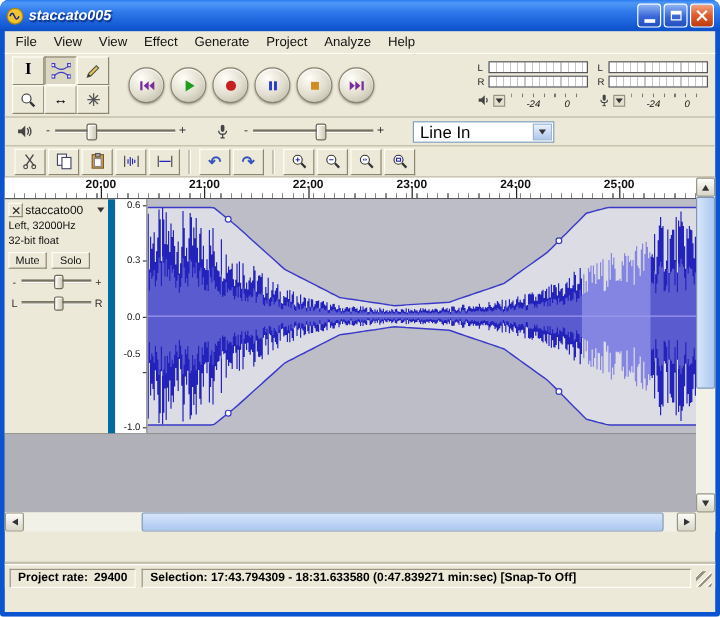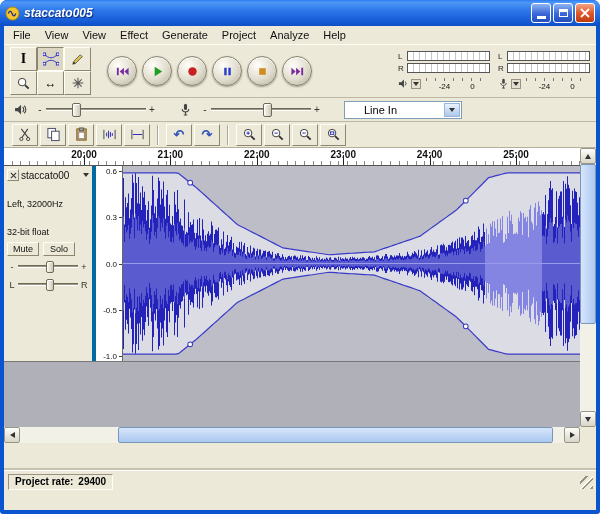--- a/index.html
+++ b/index.html
@@ -43,58 +43,58 @@
   .meters { position:absolute; right:6px; top:5px; display:flex; gap:8px; }
   .meter { width:92px; }
   .meter-row { display:flex; align-items:center; height:12px; }
   .meter-label { width:9px; font-size:8px; line-height:9px; color:#222; }
   .meter-bar { flex:1; height:10px; border:1px solid #555; background:#fff;
                background-image:repeating-linear-gradient(90deg,transparent 0 5px,#c6c6c6 5px 6px); }
   .meter-foot { display:flex; align-items:center; height:15px; margin-top:2px; gap:2px; }
   .m-icon { width:11px; height:11px; flex:none; }
   .m-caret { width:10px; height:10px; display:flex; align-items:center; justify-content:center;
              border:1px solid #9a9383; background:#e4e0cf; }
-  .meter-scale { flex:1; position:relative; height:14px; }
+  .meter-scale { flex:1; position:relative; height:14px;font-style:italic; }
   .meter-scale::before { content:""; position:absolute; top:1px; left:4%; right:4%; height:3px;
                background:repeating-linear-gradient(90deg,#777 0 1px,transparent 1px 9px); }
   .mnum { position:absolute; top:5px; font-size:8px; transform:translateX(-50%); color:#111; }
   .toolrow2 { height:24px; flex:none; display:flex; align-items:center; gap:10px;
               padding-left:10px; border-bottom:1px solid #bdb8a4; }
   .slider { display:flex; align-items:center; width:118px; height:18px; gap:3px; }
   .sl-sign { font-size:10px; color:#333; width:6px; text-align:center; }
   .groove { position:relative; flex:1; height:3px; background:#9a9688;
             border-top:1px solid #6f6a58; border-bottom:1px solid #fff; }
   .thumb { position:absolute; top:-6px; width:9px; height:14px; border:1px solid #6f6a58; border-radius:2px;
            background:linear-gradient(90deg,#fbfaf4,#cdc9b8); box-shadow:inset 1px 1px 0 #fff; }
   .combo { width:118px; height:18px; background:#fff; border:1px solid #7f9db9; position:relative;
-           display:flex; align-items:center; font-size:11px; padding-left:19px; }
+           display:flex; align-items:center; font-size:14px; padding-left:5px; }
   .combo-btn { position:absolute; right:1px; top:1px; bottom:1px; width:16px;
                background:linear-gradient(180deg,#e9f1fc,#aec8ea); border:1px solid #9ab5d5;
                display:flex; align-items:center; justify-content:center; }
   .toolrow3 { height:26px; flex:none; display:flex; align-items:center; gap:2px; padding-left:8px;
               border-bottom:1px solid #b5b09c; }
   .editbtn { width:26px; height:22px; display:flex; align-items:center; justify-content:center; }
   .arrow-glyph { font-size:13px; font-weight:bold; color:#3355bb; line-height:1; }
   .vsep { width:2px; height:20px; border-left:1px solid #aca893; border-right:1px solid #fff; margin:0 5px; }
   
   .ruler { height:18px; flex:none; position:relative; background:#fff; border-bottom:1px solid #555;
            width:calc(100% - 16px); }
   .ruler::after { content:""; position:absolute; left:0; right:0; bottom:0; height:4px;
            background:repeating-linear-gradient(90deg,transparent 0 7.6px,#888 7.6px 8.6px); }
   .rlabel { position:absolute; top:1px; font-size:10px; font-weight:bold; transform:translateX(-50%); color:#111; }
   .rtick { position:absolute; bottom:0; width:1px; height:10px; background:#222; }
   
   .trackrow { height:196px; flex:none; display:flex; width:calc(100% - 16px);
               border-bottom:1px solid #777; background:#b2b2ba; }
-  .track-panel { width:92px; flex:none; background:#ece9d8; border-right:4px solid #0369a1;
+  .track-panel { width:92px; flex:none; background:#ece9d8; border-right:6px solid #0369a1;
                  font-size:9px; padding:3px 3px 0 3px; color:#111; }
   .tp-head { display:flex; align-items:center; gap:2px; }
   .tp-close { width:12px; height:12px; font-size:8px; display:flex; align-items:center; justify-content:center; }
   .tp-name { flex:1; font-size:10px; white-space:nowrap; overflow:hidden; }
-  .tp-line { margin-top:18px; }
+  .tp-line { margin-top:2px; }
   .tp-btns { display:flex; gap:4px; margin:5px 0 3px; }
   .tp-btn { width:32px; height:14px; font-size:9px; display:flex; align-items:center; justify-content:center; }
   .tp-slider { display:flex; align-items:center; gap:3px; height:15px; margin-top:3px; padding:0 2px; }
   .tp-slider .sl-sign { font-size:9px; }
   .tp-slider .thumb { top:-5px; width:8px; height:12px; }
   .vruler { width:27px; flex:none; position:relative; background:#fff; border-right:1px solid #666; font-size:8px; }
   .vlabel { position:absolute; right:5px; transform:translateY(-50%); color:#111; }
   .vtick { position:absolute; right:0; width:3px; height:1px; background:#444; }
   .wave { flex:1; position:relative; background:#bdbdc8; }
   .wave svg { display:block; width:100%; height:100%; }
@@ -437,21 +437,21 @@
           <span class="sl-sign">R</span>
         </div>
       </div>
       <div class="vruler">
           <span class="vlabel" style="top: 5px;">0.6</span>
           <div class="vtick" style="top: 5px;"></div>
           <span class="vlabel" style="top: 51.25px;">0.3</span>
           <div class="vtick" style="top: 51.25px;"></div>
           <span class="vlabel" style="top: 97.5px;">0.0</span>
           <div class="vtick" style="top: 97.5px;"></div>
-          <span class="vlabel" style="top: 144px;">-0.5</span>
+          <span class="vlabel" style="top: 129px;">-0.5</span>
           <div class="vtick" style="top: 143.75px;"></div>
           <span class="vlabel" style="top: 190px;">-1.0</span>
           <div class="vtick" style="top: 190px;"></div>
         </div>
       <div class="wave">
         <svg preserveAspectRatio="none" viewBox="0 0 457 194">
             <rect x="0" y="0" width="457" height="194" fill="#bdbdc8"></rect>
             <polygon points="0.0,6.8 3.3,6.8 6.5,6.8 9.8,6.8 13.1,6.8 16.3,6.8 19.6,6.8 22.9,6.8 26.1,6.8 29.4,6.8 32.6,6.8 35.9,6.8 39.2,6.8 42.4,6.8 45.7,6.8 49.0,6.8 52.2,6.8 55.5,7.3 58.8,9.9 62.0,12.5 65.3,15.1 68.5,17.7 71.8,20.3 75.1,23.1 78.3,26.0 81.6,28.9 84.9,31.9 88.1,34.8 91.4,37.7 94.7,40.6 97.9,43.6 101.2,46.5 104.5,49.4 107.7,52.3 111.0,55.3 114.3,58.2 117.5,59.9 120.8,61.5 124.0,63.2 127.3,64.9 130.6,66.5 133.8,68.2 137.1,69.8 140.4,71.5 143.6,73.2 146.9,74.8 150.2,76.5 153.4,78.2 156.7,79.8 159.9,81.5 163.2,82.0 166.5,82.5 169.7,82.9 173.0,83.4 176.3,83.9 179.5,84.4 182.8,84.9 186.1,85.4 189.3,85.8 192.6,86.3 195.9,86.8 199.1,87.3 202.4,87.8 205.7,88.3 208.9,88.1 212.2,87.9 215.4,87.6 218.7,87.4 222.0,87.2 225.2,87.0 228.5,86.8 231.8,86.6 235.0,86.4 238.3,86.2 241.6,86.0 244.8,85.8 248.1,85.6 251.4,85.4 254.6,84.3 257.9,83.1 261.1,82.0 264.4,80.9 267.7,79.8 270.9,78.7 274.2,77.6 277.5,76.5 280.7,75.4 284.0,74.3 287.3,73.2 290.5,72.1 293.8,70.9 297.1,69.8 300.3,67.5 303.6,65.2 306.8,62.8 310.1,60.5 313.4,58.1 316.6,55.8 319.9,53.5 323.2,51.1 326.4,48.8 329.7,46.5 333.0,44.1 336.2,41.0 339.5,37.8 342.8,34.5 346.0,31.2 349.3,28.0 352.5,24.7 355.8,21.4 359.1,18.2 362.3,14.9 365.6,11.6 368.9,10.8 372.1,9.9 375.4,9.0 378.7,8.2 381.9,7.3 385.2,6.8 388.4,6.8 391.7,6.8 395.0,6.8 398.2,6.8 401.5,6.8 404.8,6.8 408.0,6.8 411.3,6.8 414.6,6.8 417.8,6.8 421.1,6.8 424.4,6.8 427.6,6.8 430.9,6.8 434.1,6.8 437.4,6.8 440.7,6.8 443.9,6.8 447.2,6.8 450.5,6.8 453.7,6.8 457.0,6.8 457.0,187.2 453.7,187.2 450.5,187.2 447.2,187.2 443.9,187.2 440.7,187.2 437.4,187.2 434.1,187.2 430.9,187.2 427.6,187.2 424.4,187.2 421.1,187.2 417.8,187.2 414.6,187.2 411.3,187.2 408.0,187.2 404.8,187.2 401.5,187.2 398.2,187.2 395.0,187.2 391.7,187.2 388.4,187.2 385.2,187.2 381.9,186.7 378.7,185.8 375.4,185.0 372.1,184.1 368.9,183.2 365.6,182.4 362.3,179.1 359.1,175.8 355.8,172.6 352.5,169.3 349.3,166.0 346.0,162.8 342.8,159.5 339.5,156.2 336.2,153.0 333.0,149.9 329.7,147.5 326.4,145.2 323.2,142.9 319.9,140.5 316.6,138.2 313.4,135.9 310.1,133.5 306.8,131.2 303.6,128.8 300.3,126.5 297.1,124.2 293.8,123.1 290.5,121.9 287.3,120.8 284.0,119.7 280.7,118.6 277.5,117.5 274.2,116.4 270.9,115.3 267.7,114.2 264.4,113.1 261.1,112.0 257.9,110.9 254.6,109.7 251.4,108.6 248.1,108.4 244.8,108.2 241.6,108.0 238.3,107.8 235.0,107.6 231.8,107.4 228.5,107.2 225.2,107.0 222.0,106.8 218.7,106.6 215.4,106.4 212.2,106.1 208.9,105.9 205.7,105.7 202.4,106.2 199.1,106.7 195.9,107.2 192.6,107.7 189.3,108.2 186.1,108.6 182.8,109.1 179.5,109.6 176.3,110.1 173.0,110.6 169.7,111.1 166.5,111.5 163.2,112.0 159.9,112.5 156.7,114.2 153.4,115.8 150.2,117.5 146.9,119.2 143.6,120.8 140.4,122.5 137.1,124.2 133.8,125.8 130.6,127.5 127.3,129.1 124.0,130.8 120.8,132.5 117.5,134.1 114.3,135.8 111.0,138.7 107.7,141.7 104.5,144.6 101.2,147.5 97.9,150.4 94.7,153.4 91.4,156.3 88.1,159.2 84.9,162.1 81.6,165.1 78.3,168.0 75.1,170.9 71.8,173.7 68.5,176.3 65.3,178.9 62.0,181.5 58.8,184.1 55.5,186.7 52.2,187.2 49.0,187.2 45.7,187.2 42.4,187.2 39.2,187.2 35.9,187.2 32.6,187.2 29.4,187.2 26.1,187.2 22.9,187.2 19.6,187.2 16.3,187.2 13.1,187.2 9.8,187.2 6.5,187.2 3.3,187.2 0.0,187.2" fill="#dcdce4"></polygon>
             <path d="M0.5,12.0L0.5,182.0M1.5,58.2L1.5,135.8M2.5,31.2L2.5,162.8M3.5,41.1L3.5,152.9M4.5,36.7L4.5,157.3M5.5,27.3L5.5,166.7M6.5,52.1L6.5,141.9M7.5,43.2L7.5,150.8M8.5,31.8L8.5,162.2M9.5,8.5L9.5,185.5M10.5,16.6L10.5,177.4M11.5,51.3L11.5,142.7M12.5,7.2L12.5,186.8M13.5,16.9L13.5,177.1M14.5,37.1L14.5,156.9M15.5,10.9L15.5,183.1M16.5,37.6L16.5,156.4M17.5,26.3L17.5,167.7M18.5,43.7L18.5,150.3M19.5,20.2L19.5,173.8M20.5,31.3L20.5,162.7M21.5,25.7L21.5,168.3M22.5,38.8L22.5,155.2M23.5,54.1L23.5,139.9M24.5,43.7L24.5,150.3M25.5,35.0L25.5,159.0M26.5,61.5L26.5,132.5M27.5,53.0L27.5,141.0M28.5,39.4L28.5,154.6M29.5,9.7L29.5,184.3M30.5,23.8L30.5,170.2M31.5,47.0L31.5,147.0M32.5,40.2L32.5,153.8M33.5,51.7L33.5,142.3M34.5,32.3L34.5,161.7M35.5,11.5L35.5,182.5M36.5,14.9L36.5,179.1M37.5,38.4L37.5,155.6M38.5,23.4L38.5,170.6M39.5,32.4L39.5,161.6M40.5,15.5L40.5,178.5M41.5,40.2L41.5,153.8M42.5,52.5L42.5,141.5M43.5,28.6L43.5,165.4M44.5,23.8L44.5,170.2M45.5,49.7L45.5,144.3M46.5,38.5L46.5,155.5M47.5,57.1L47.5,136.9M48.5,58.7L48.5,135.3M49.5,49.7L49.5,144.3M50.5,59.0L50.5,135.0M51.5,25.5L51.5,168.5M52.5,38.3L52.5,155.7M53.5,45.8L53.5,148.2M54.5,23.8L54.5,170.2M55.5,43.1L55.5,150.9M56.5,55.5L56.5,138.5M57.5,52.3L57.5,141.7M58.5,59.0L58.5,135.0M59.5,59.8L59.5,134.2M60.5,64.2L60.5,129.8M61.5,33.3L61.5,160.7M62.5,68.0L62.5,126.0M63.5,65.5L63.5,128.5M64.5,66.4L64.5,127.6M65.5,45.9L65.5,148.1M66.5,60.9L66.5,133.1M67.5,55.7L67.5,138.3M68.5,58.7L68.5,135.3M69.5,57.9L69.5,136.1M70.5,53.3L70.5,140.7M71.5,66.3L71.5,127.7M72.5,72.0L72.5,122.0M73.5,66.7L73.5,127.3M74.5,53.3L74.5,140.7M75.5,69.1L75.5,124.9M76.5,51.7L76.5,142.3M77.5,69.2L77.5,124.8M78.5,74.2L78.5,119.8M79.5,53.0L79.5,141.0M80.5,63.1L80.5,130.9M81.5,74.2L81.5,119.8M82.5,69.0L82.5,125.0M83.5,74.9L83.5,119.1M84.5,67.4L84.5,126.6M85.5,65.0L85.5,129.0M86.5,69.1L86.5,124.9M87.5,67.4L87.5,126.6M88.5,55.3L88.5,138.7M89.5,59.1L89.5,134.9M90.5,76.8L90.5,117.2M91.5,67.7L91.5,126.3M92.5,63.4L92.5,130.6M93.5,63.1L93.5,130.9M94.5,64.5L94.5,129.5M95.5,61.3L95.5,132.7M96.5,79.2L96.5,114.8M97.5,81.5L97.5,112.5M98.5,72.8L98.5,121.2M99.5,78.0L99.5,116.0M100.5,65.1L100.5,128.9M101.5,82.5L101.5,111.5M102.5,81.2L102.5,112.8M103.5,75.4L103.5,118.6M104.5,68.7L104.5,125.3M105.5,79.1L105.5,114.9M106.5,75.6L106.5,118.4M107.5,73.7L107.5,120.3M108.5,70.5L108.5,123.5M109.5,83.0L109.5,111.0M110.5,76.6L110.5,117.4M111.5,86.1L111.5,107.9M112.5,86.7L112.5,107.3M113.5,80.2L113.5,113.8M114.5,81.2L114.5,112.8M115.5,81.4L115.5,112.6M116.5,75.6L116.5,118.4M117.5,82.8L117.5,111.2M118.5,75.3L118.5,118.7M119.5,85.0L119.5,109.0M120.5,79.0L120.5,115.0M121.5,76.6L121.5,117.4M122.5,87.6L122.5,106.4M123.5,89.0L123.5,105.0M124.5,80.5L124.5,113.5M125.5,85.7L125.5,108.3M126.5,87.0L126.5,107.0M127.5,79.1L127.5,114.9M128.5,86.7L128.5,107.3M129.5,85.1L129.5,108.9M130.5,81.3L130.5,112.7M131.5,82.0L131.5,112.0M132.5,90.0L132.5,104.0M133.5,84.6L133.5,109.4M134.5,82.4L134.5,111.6M135.5,89.1L135.5,104.9M136.5,83.0L136.5,111.0M137.5,83.1L137.5,110.9M138.5,89.1L138.5,104.9M139.5,87.0L139.5,107.0M140.5,84.3L140.5,109.7M141.5,84.5L141.5,109.5M142.5,84.0L142.5,110.0M143.5,90.7L143.5,103.3M144.5,85.6L144.5,108.4M145.5,85.0L145.5,109.0M146.5,84.5L146.5,109.5M147.5,87.3L147.5,106.7M148.5,88.4L148.5,105.6M149.5,85.4L149.5,108.6M150.5,92.1L150.5,101.9M151.5,91.7L151.5,102.3M152.5,87.5L152.5,106.5M153.5,89.0L153.5,105.0M154.5,86.8L154.5,107.2M155.5,86.7L155.5,107.3M156.5,89.6L156.5,104.4M157.5,91.4L157.5,102.6M158.5,91.1L158.5,102.9M159.5,87.9L159.5,106.1M160.5,90.2L160.5,103.8M161.5,92.9L161.5,101.1M162.5,90.5L162.5,103.5M163.5,92.4L163.5,101.6M164.5,90.9L164.5,103.1M165.5,89.5L165.5,104.5M166.5,89.4L166.5,104.6M167.5,90.7L167.5,103.3M168.5,89.9L168.5,104.1M169.5,93.4L169.5,100.6M170.5,89.7L170.5,104.3M171.5,89.0L171.5,105.0M172.5,89.4L172.5,104.6M173.5,91.0L173.5,103.0M174.5,90.4L174.5,103.6M175.5,92.7L175.5,101.3M176.5,91.7L176.5,102.3M177.5,88.8L177.5,105.2M178.5,92.0L178.5,102.0M179.5,88.9L179.5,105.1M180.5,91.5L180.5,102.5M181.5,90.4L181.5,103.6M182.5,89.8L182.5,104.2M183.5,93.8L183.5,100.2M184.5,93.5L184.5,100.5M185.5,89.6L185.5,104.4M186.5,90.6L186.5,103.4M187.5,91.8L187.5,102.2M188.5,93.3L188.5,100.7M189.5,91.2L189.5,102.8M190.5,93.2L190.5,100.8M191.5,91.6L191.5,102.4M192.5,93.7L192.5,100.3M193.5,89.9L193.5,104.1M194.5,91.5L194.5,102.5M195.5,92.9L195.5,101.1M196.5,90.9L196.5,103.1M197.5,93.6L197.5,100.4M198.5,92.4L198.5,101.6M199.5,92.0L199.5,102.0M200.5,93.7L200.5,100.3M201.5,92.3L201.5,101.7M202.5,93.0L202.5,101.0M203.5,91.1L203.5,102.9M204.5,92.1L204.5,101.9M205.5,93.5L205.5,100.5M206.5,91.3L206.5,102.7M207.5,90.9L207.5,103.1M208.5,92.9L208.5,101.1M209.5,93.4L209.5,100.6M210.5,93.6L210.5,100.4M211.5,91.3L211.5,102.7M212.5,91.3L212.5,102.7M213.5,92.1L213.5,101.9M214.5,93.5L214.5,100.5M215.5,90.4L215.5,103.6M216.5,93.9L216.5,100.1M217.5,90.8L217.5,103.2M218.5,92.8L218.5,101.2M219.5,91.7L219.5,102.3M220.5,92.2L220.5,101.8M221.5,93.0L221.5,101.0M222.5,91.1L222.5,102.9M223.5,92.2L223.5,101.8M224.5,92.1L224.5,101.9M225.5,93.8L225.5,100.2M226.5,92.0L226.5,102.0M227.5,90.5L227.5,103.5M228.5,92.4L228.5,101.6M229.5,90.4L229.5,103.6M230.5,91.6L230.5,102.4M231.5,90.9L231.5,103.1M232.5,92.3L232.5,101.7M233.5,92.5L233.5,101.5M234.5,91.3L234.5,102.7M235.5,93.0L235.5,101.0M236.5,92.2L236.5,101.8M237.5,91.2L237.5,102.8M238.5,92.2L238.5,101.8M239.5,90.9L239.5,103.1M240.5,90.8L240.5,103.2M241.5,91.7L241.5,102.3M242.5,93.4L242.5,100.6M243.5,92.3L243.5,101.7M244.5,92.3L244.5,101.7M245.5,90.5L245.5,103.5M246.5,89.6L246.5,104.4M247.5,91.4L247.5,102.6M248.5,91.2L248.5,102.8M249.5,90.3L249.5,103.7M250.5,92.4L250.5,101.6M251.5,90.8L251.5,103.2M252.5,93.6L252.5,100.4M253.5,89.0L253.5,105.0M254.5,88.9L254.5,105.1M255.5,89.2L255.5,104.8M256.5,91.7L256.5,102.3M257.5,92.5L257.5,101.5M258.5,91.6L258.5,102.4M259.5,89.9L259.5,104.1M260.5,93.1L260.5,100.9M261.5,89.7L261.5,104.3M262.5,87.5L262.5,106.5M263.5,87.6L263.5,106.4M264.5,90.1L264.5,103.9M265.5,92.8L265.5,101.2M266.5,91.3L266.5,102.7M267.5,88.9L267.5,105.1M268.5,88.7L268.5,105.3M269.5,90.1L269.5,103.9M270.5,91.0L270.5,103.0M271.5,89.0L271.5,105.0M272.5,90.6L272.5,103.4M273.5,89.0L273.5,105.0M274.5,89.0L274.5,105.0M275.5,89.3L275.5,104.7M276.5,86.6L276.5,107.4M277.5,89.2L277.5,104.8M278.5,90.4L278.5,103.6M279.5,89.4L279.5,104.6M280.5,91.3L280.5,102.7M281.5,89.5L281.5,104.5M282.5,90.0L282.5,104.0M283.5,89.3L283.5,104.7M284.5,85.3L284.5,108.7M285.5,87.8L285.5,106.2M286.5,89.3L286.5,104.7M287.5,90.0L287.5,104.0M288.5,88.9L288.5,105.1M289.5,86.3L289.5,107.7M290.5,87.6L290.5,106.4M291.5,84.5L291.5,109.5M292.5,85.7L292.5,108.3M293.5,87.0L293.5,107.0M294.5,89.0L294.5,105.0M295.5,83.4L295.5,110.6M296.5,91.2L296.5,102.8M297.5,89.0L297.5,105.0M298.5,83.8L298.5,110.2M299.5,89.8L299.5,104.2M300.5,88.4L300.5,105.6M301.5,82.9L301.5,111.1M302.5,86.7L302.5,107.3M303.5,85.4L303.5,108.6M304.5,83.9L304.5,110.1M305.5,88.4L305.5,105.6M306.5,87.1L306.5,106.9M307.5,83.0L307.5,111.0M308.5,80.6L308.5,113.4M309.5,85.4L309.5,108.6M310.5,83.4L310.5,110.6M311.5,85.4L311.5,108.6M312.5,85.8L312.5,108.2M313.5,82.7L313.5,111.3M314.5,78.8L314.5,115.2M315.5,88.3L315.5,105.7M316.5,87.7L316.5,106.3M317.5,78.9L317.5,115.1M318.5,78.1L318.5,115.9M319.5,79.1L319.5,114.9M320.5,77.4L320.5,116.6M321.5,78.9L321.5,115.1M322.5,84.1L322.5,109.9M323.5,80.8L323.5,113.2M324.5,84.1L324.5,109.9M325.5,78.7L325.5,115.3M326.5,78.3L326.5,115.7M327.5,79.0L327.5,115.0M328.5,76.4L328.5,117.6M329.5,75.1L329.5,118.9M330.5,81.9L330.5,112.1M331.5,76.2L331.5,117.8M332.5,74.3L332.5,119.7M333.5,82.3L333.5,111.7M334.5,72.3L334.5,121.7M335.5,81.5L335.5,112.5M336.5,70.8L336.5,123.2M337.5,77.1L337.5,116.9M338.5,71.2L338.5,122.8M339.5,71.1L339.5,122.9M340.5,73.1L340.5,120.9M341.5,79.8L341.5,114.2M342.5,69.7L342.5,124.3M343.5,76.3L343.5,117.7M344.5,74.5L344.5,119.5M345.5,73.6L345.5,120.4M346.5,80.2L346.5,113.8M347.5,78.8L347.5,115.2M348.5,70.0L348.5,124.0M349.5,68.8L349.5,125.2M350.5,73.5L350.5,120.5M351.5,65.3L351.5,128.7M352.5,73.8L352.5,120.2M353.5,73.8L353.5,120.2M354.5,71.3L354.5,122.7M355.5,60.2L355.5,133.8M356.5,62.9L356.5,131.1M357.5,75.6L357.5,118.4M358.5,70.6L358.5,123.4M359.5,70.0L359.5,124.0M360.5,57.1L360.5,136.9M361.5,65.7L361.5,128.3M419.5,47.7L419.5,146.3M420.5,45.7L420.5,148.3M421.5,48.3L421.5,145.7M422.5,28.8L422.5,165.2M423.5,62.3L423.5,131.7M424.5,47.8L424.5,146.2M425.5,34.1L425.5,159.9M426.5,21.8L426.5,172.2M427.5,14.8L427.5,179.2M428.5,23.7L428.5,170.3M429.5,22.2L429.5,171.8M430.5,59.9L430.5,134.1M431.5,57.8L431.5,136.2M432.5,50.8L432.5,143.2M433.5,25.1L433.5,168.9M434.5,61.1L434.5,132.9M435.5,32.7L435.5,161.3M436.5,29.7L436.5,164.3M437.5,25.4L437.5,168.6M438.5,25.4L438.5,168.6M439.5,50.4L439.5,143.6M440.5,14.8L440.5,179.2M441.5,60.8L441.5,133.2M442.5,17.6L442.5,176.4M443.5,22.7L443.5,171.3M444.5,10.2L444.5,183.8M445.5,18.6L445.5,175.4M446.5,22.2L446.5,171.8M447.5,39.0L447.5,155.0M448.5,57.6L448.5,136.4M449.5,24.6L449.5,169.4M450.5,32.6L450.5,161.4M451.5,22.3L451.5,171.7M452.5,25.1L452.5,168.9M453.5,25.8L453.5,168.2M454.5,36.6L454.5,157.4M455.5,48.9L455.5,145.1M456.5,31.1L456.5,162.9" stroke="#2323bc" stroke-width="1" fill="none"></path>
             <path d="M0.5,50.2L0.5,143.8M1.5,75.7L1.5,118.3M2.5,60.8L2.5,133.2M3.5,66.2L3.5,127.8M4.5,63.8L4.5,130.2M5.5,58.7L5.5,135.3M6.5,72.3L6.5,121.7M7.5,67.4L7.5,126.6M8.5,61.2L8.5,132.8M9.5,48.3L9.5,145.7M10.5,52.8L10.5,141.2M11.5,71.9L11.5,122.1M12.5,47.6L12.5,146.4M13.5,52.9L13.5,141.1M14.5,64.1L14.5,129.9M15.5,49.7L15.5,144.3M16.5,64.3L16.5,129.7M17.5,58.1L17.5,135.9M18.5,67.7L18.5,126.3M19.5,54.8L19.5,139.2M20.5,60.9L20.5,133.1M21.5,57.8L21.5,136.2M22.5,65.0L22.5,129.0M23.5,73.4L23.5,120.6M24.5,67.7L24.5,126.3M25.5,62.9L25.5,131.1M26.5,77.5L26.5,116.5M27.5,72.8L27.5,121.2M28.5,65.3L28.5,128.7M29.5,49.0L29.5,145.0M30.5,56.7L30.5,137.3M31.5,69.5L31.5,124.5M32.5,65.7L32.5,128.3M33.5,72.1L33.5,121.9M34.5,61.4L34.5,132.6M35.5,50.0L35.5,144.0M36.5,51.9L36.5,142.1M37.5,64.8L37.5,129.2M38.5,56.5L38.5,137.5M39.5,61.5L39.5,132.5M40.5,52.2L40.5,141.8M41.5,65.8L41.5,128.2M42.5,72.5L42.5,121.5M43.5,59.4L43.5,134.6M44.5,56.7L44.5,137.3M45.5,71.0L45.5,123.0M46.5,64.8L46.5,129.2M47.5,75.0L47.5,119.0M48.5,75.9L48.5,118.1M49.5,71.0L49.5,123.0M50.5,76.1L50.5,117.9M51.5,57.7L51.5,136.3M52.5,64.7L52.5,129.3M53.5,68.8L53.5,125.2M54.5,56.7L54.5,137.3M55.5,67.4L55.5,126.6M56.5,74.2L56.5,119.8M57.5,72.4L57.5,121.6M58.5,76.1L58.5,117.9M59.5,76.5L59.5,117.5M60.5,79.0L60.5,115.0M61.5,62.0L61.5,132.0M62.5,81.1L62.5,112.9M63.5,79.7L63.5,114.3M64.5,80.2L64.5,113.8M65.5,68.9L65.5,125.1M66.5,77.1L66.5,116.9M67.5,74.3L67.5,119.7M68.5,75.9L68.5,118.1M69.5,75.5L69.5,118.5M70.5,73.0L70.5,121.0M71.5,80.1L71.5,113.9M72.5,83.2L72.5,110.8M73.5,80.4L73.5,113.6M74.5,72.9L74.5,121.1M75.5,81.6L75.5,112.4M76.5,72.1L76.5,121.9M77.5,81.7L77.5,112.3M78.5,84.5L78.5,109.5M79.5,72.8L79.5,121.2M80.5,78.4L80.5,115.6M81.5,84.4L81.5,109.6M82.5,81.6L82.5,112.4M83.5,84.9L83.5,109.1M84.5,80.7L84.5,113.3M85.5,79.4L85.5,114.6M86.5,81.6L86.5,112.4M87.5,80.7L87.5,113.3M88.5,74.1L88.5,119.9M89.5,76.2L89.5,117.8M90.5,85.9L90.5,108.1M91.5,80.9L91.5,113.1M92.5,78.5L92.5,115.5M93.5,78.4L93.5,115.6M94.5,79.1L94.5,114.9M95.5,77.4L95.5,116.6M96.5,87.2L96.5,106.8M97.5,88.5L97.5,105.5M98.5,83.7L98.5,110.3M99.5,86.5L99.5,107.5M100.5,79.4L100.5,114.6M101.5,89.0L101.5,105.0M102.5,88.3L102.5,105.7M103.5,85.1L103.5,108.9M104.5,81.4L104.5,112.6M105.5,87.2L105.5,106.8M106.5,85.2L106.5,108.8M107.5,84.2L107.5,109.8M108.5,82.4L108.5,111.6M109.5,89.3L109.5,104.7M110.5,85.8L110.5,108.2M111.5,91.0L111.5,103.0M112.5,91.3L112.5,102.7M113.5,87.8L113.5,106.2M114.5,88.3L114.5,105.7M115.5,88.4L115.5,105.6M116.5,85.2L116.5,108.8M117.5,89.2L117.5,104.8M118.5,85.1L118.5,108.9M119.5,90.4L119.5,103.6M120.5,87.1L120.5,106.9M121.5,85.8L121.5,108.2M122.5,91.8L122.5,102.2M123.5,92.6L123.5,101.4M124.5,87.9L124.5,106.1M125.5,90.8L125.5,103.2M126.5,91.5L126.5,102.5M127.5,87.2L127.5,106.8M128.5,91.3L128.5,102.7M129.5,90.5L129.5,103.5M130.5,88.4L130.5,105.6M131.5,88.7L131.5,105.3M132.5,93.1L132.5,100.9M133.5,90.2L133.5,103.8M134.5,88.9L134.5,105.1M135.5,92.7L135.5,101.3M136.5,89.3L136.5,104.7M137.5,89.3L137.5,104.7M138.5,92.6L138.5,101.4M139.5,91.5L139.5,102.5M140.5,90.0L140.5,104.0M141.5,90.2L141.5,103.8M142.5,89.8L142.5,104.2M143.5,93.6L143.5,100.4M144.5,90.8L144.5,103.2M145.5,90.4L145.5,103.6M146.5,90.1L146.5,103.9M147.5,91.6L147.5,102.4M148.5,92.2L148.5,101.8M149.5,90.6L149.5,103.4M150.5,94.3L150.5,99.7M151.5,94.1L151.5,99.9M152.5,91.8L152.5,102.2M153.5,92.6L153.5,101.4M154.5,91.4L154.5,102.6M155.5,91.3L155.5,102.7M156.5,92.9L156.5,101.1M157.5,93.9L157.5,100.1M158.5,93.8L158.5,100.2M159.5,92.0L159.5,102.0M160.5,93.3L160.5,100.7M161.5,94.7L161.5,99.3M162.5,93.4L162.5,100.6M163.5,94.5L163.5,99.5M164.5,93.6L164.5,100.4M165.5,92.9L165.5,101.1M166.5,92.8L166.5,101.2M167.5,93.6L167.5,100.4M168.5,93.1L168.5,100.9M169.5,95.0L169.5,99.0M170.5,93.0L170.5,101.0M171.5,92.6L171.5,101.4M172.5,92.8L172.5,101.2M173.5,93.7L173.5,100.3M174.5,93.4L174.5,100.6M175.5,94.6L175.5,99.4M176.5,94.1L176.5,99.9M177.5,92.5L177.5,101.5M178.5,94.2L178.5,99.8M179.5,92.6L179.5,101.4M180.5,94.0L180.5,100.0M181.5,93.4L181.5,100.6M182.5,93.1L182.5,100.9M183.5,95.3L183.5,98.7M184.5,95.1L184.5,98.9M185.5,93.0L185.5,101.0M186.5,93.5L186.5,100.5M187.5,94.2L187.5,99.8M188.5,95.0L188.5,99.0M189.5,93.8L189.5,100.2M190.5,94.9L190.5,99.1M191.5,94.0L191.5,100.0M192.5,95.2L192.5,98.8M193.5,93.1L193.5,100.9M194.5,94.0L194.5,100.0M195.5,94.7L195.5,99.3M196.5,93.6L196.5,100.4M197.5,95.1L197.5,98.9M198.5,94.5L198.5,99.5M199.5,94.2L199.5,99.8M200.5,95.2L200.5,98.8M201.5,94.4L201.5,99.6M202.5,94.8L202.5,99.2M203.5,93.8L203.5,100.2M204.5,94.3L204.5,99.7M205.5,95.1L205.5,98.9M206.5,93.8L206.5,100.2M207.5,93.6L207.5,100.4M208.5,94.7L208.5,99.3M209.5,95.0L209.5,99.0M210.5,95.2L210.5,98.8M211.5,93.9L211.5,100.1M212.5,93.9L212.5,100.1M213.5,94.3L213.5,99.7M214.5,95.1L214.5,98.9M215.5,93.4L215.5,100.6M216.5,95.3L216.5,98.7M217.5,93.6L217.5,100.4M218.5,94.7L218.5,99.3M219.5,94.1L219.5,99.9M220.5,94.4L220.5,99.6M221.5,94.8L221.5,99.2M222.5,93.8L222.5,100.2M223.5,94.4L223.5,99.6M224.5,94.3L224.5,99.7M225.5,95.3L225.5,98.7M226.5,94.3L226.5,99.7M227.5,93.4L227.5,100.6M228.5,94.5L228.5,99.5M229.5,93.4L229.5,100.6M230.5,94.1L230.5,99.9M231.5,93.6L231.5,100.4M232.5,94.4L232.5,99.6M233.5,94.5L233.5,99.5M234.5,93.9L234.5,100.1M235.5,94.8L235.5,99.2M236.5,94.3L236.5,99.7M237.5,93.8L237.5,100.2M238.5,94.3L238.5,99.7M239.5,93.7L239.5,100.3M240.5,93.6L240.5,100.4M241.5,94.1L241.5,99.9M242.5,95.0L242.5,99.0M243.5,94.4L243.5,99.6M244.5,94.4L244.5,99.6M245.5,93.4L245.5,100.6M246.5,92.9L246.5,101.1M247.5,93.9L247.5,100.1M248.5,93.8L248.5,100.2M249.5,93.3L249.5,100.7M250.5,94.5L250.5,99.5M251.5,93.6L251.5,100.4M252.5,95.1L252.5,98.9M253.5,92.6L253.5,101.4M254.5,92.5L254.5,101.5M255.5,92.7L255.5,101.3M256.5,94.1L256.5,99.9M257.5,94.5L257.5,99.5M258.5,94.0L258.5,100.0M259.5,93.1L259.5,100.9M260.5,94.8L260.5,99.2M261.5,93.0L261.5,101.0M262.5,91.8L262.5,102.2M263.5,91.8L263.5,102.2M264.5,93.2L264.5,100.8M265.5,94.7L265.5,99.3M266.5,93.9L266.5,100.1M267.5,92.6L267.5,101.4M268.5,92.4L268.5,101.6M269.5,93.2L269.5,100.8M270.5,93.7L270.5,100.3M271.5,92.6L271.5,101.4M272.5,93.5L272.5,100.5M273.5,92.6L273.5,101.4M274.5,92.6L274.5,101.4M275.5,92.8L275.5,101.2M276.5,91.3L276.5,102.7M277.5,92.7L277.5,101.3M278.5,93.4L278.5,100.6M279.5,92.8L279.5,101.2M280.5,93.8L280.5,100.2M281.5,92.9L281.5,101.1M282.5,93.1L282.5,100.9M283.5,92.8L283.5,101.2M284.5,90.6L284.5,103.4M285.5,92.0L285.5,102.0M286.5,92.7L286.5,101.3M287.5,93.1L287.5,100.9M288.5,92.5L288.5,101.5M289.5,91.1L289.5,102.9M290.5,91.8L290.5,102.2M291.5,90.1L291.5,103.9M292.5,90.8L292.5,103.2M293.5,91.5L293.5,102.5M294.5,92.6L294.5,101.4M295.5,89.5L295.5,104.5M296.5,93.8L296.5,100.2M297.5,92.6L297.5,101.4M298.5,89.8L298.5,104.2M299.5,93.1L299.5,100.9M300.5,92.3L300.5,101.7M301.5,89.3L301.5,104.7M302.5,91.3L302.5,102.7M303.5,90.6L303.5,103.4M304.5,89.8L304.5,104.2M305.5,92.2L305.5,101.8M306.5,91.5L306.5,102.5M307.5,89.3L307.5,104.7M308.5,88.0L308.5,106.0M309.5,90.6L309.5,103.4M310.5,89.5L310.5,104.5M311.5,90.6L311.5,103.4M312.5,90.8L312.5,103.2M313.5,89.1L313.5,104.9M314.5,87.0L314.5,107.0M315.5,92.2L315.5,101.8M316.5,91.9L316.5,102.1M317.5,87.1L317.5,106.9M318.5,86.6L318.5,107.4M319.5,87.1L319.5,106.9M320.5,86.2L320.5,107.8M321.5,87.1L321.5,106.9M322.5,89.9L322.5,104.1M323.5,88.1L323.5,105.9M324.5,89.9L324.5,104.1M325.5,86.9L325.5,107.1M326.5,86.7L326.5,107.3M327.5,87.1L327.5,106.9M328.5,85.7L328.5,108.3M329.5,85.0L329.5,109.0M330.5,88.7L330.5,105.3M331.5,85.6L331.5,108.4M332.5,84.5L332.5,109.5M333.5,88.9L333.5,105.1M334.5,83.4L334.5,110.6M335.5,88.5L335.5,105.5M336.5,82.6L336.5,111.4M337.5,86.1L337.5,107.9M338.5,82.8L338.5,111.2M339.5,82.7L339.5,111.3M340.5,83.8L340.5,110.2M341.5,87.6L341.5,106.4M342.5,82.0L342.5,112.0M343.5,85.6L343.5,108.4M344.5,84.6L344.5,109.4M345.5,84.1L345.5,109.9M346.5,87.8L346.5,106.2M347.5,87.0L347.5,107.0M348.5,82.1L348.5,111.9M349.5,81.5L349.5,112.5M350.5,84.1L350.5,109.9M351.5,79.6L351.5,114.4M352.5,84.2L352.5,109.8M353.5,84.2L353.5,109.8M354.5,82.9L354.5,111.1M355.5,76.7L355.5,117.3M356.5,78.2L356.5,115.8M357.5,85.2L357.5,108.8M358.5,82.5L358.5,111.5M359.5,82.1L359.5,111.9M360.5,75.1L360.5,118.9M361.5,79.8L361.5,114.2M419.5,69.9L419.5,124.1M420.5,68.8L420.5,125.2M421.5,70.2L421.5,123.8M422.5,59.5L422.5,134.5M423.5,77.9L423.5,116.1M424.5,69.9L424.5,124.1M425.5,62.4L425.5,131.6M426.5,55.6L426.5,138.4M427.5,51.8L427.5,142.2M428.5,56.7L428.5,137.3M429.5,55.8L429.5,138.2M430.5,76.6L430.5,117.4M431.5,75.4L431.5,118.6M432.5,71.6L432.5,122.4M433.5,57.5L433.5,136.5M434.5,77.2L434.5,116.8M435.5,61.6L435.5,132.4M436.5,60.0L436.5,134.0M437.5,57.6L437.5,136.4M438.5,57.6L438.5,136.4M439.5,71.4L439.5,122.6M440.5,51.8L440.5,142.2M441.5,77.1L441.5,116.9M442.5,53.3L442.5,140.7M443.5,56.1L443.5,137.9M444.5,49.3L444.5,144.7M445.5,53.9L445.5,140.1M446.5,55.9L446.5,138.1M447.5,65.1L447.5,128.9M448.5,75.4L448.5,118.6M449.5,57.2L449.5,136.8M450.5,61.6L450.5,132.4M451.5,55.9L451.5,138.1M452.5,57.4L452.5,136.6M453.5,57.8L453.5,136.2M454.5,63.8L454.5,130.2M455.5,70.5L455.5,123.5M456.5,60.8L456.5,133.2" stroke="#5b5bd0" stroke-width="1" fill="none"></path>
@@ -482,20 +482,23 @@
       <div class="corner"></div>
     </div>
 
     <div class="gaprow"></div>
 
     <div class="statusbar">
       <div class="sb-panel">
         <span>Project rate:</span>
         <span>29400</span>
       </div>
+      <div class="sb-panel sb-sel">
+        <span>Selection: 17:43.794309 - 18:31.633580 (0:47.839271 min:sec)   [Snap-To Off]</span>
+      </div>
       <div class="grip"></div>
     </div>
   </div>
 
   <div class="vscroll" style="right: 4px; top: 148px;">
     <div class="sbtn">
         <div class="tri-up"></div>
       </div>
     <div class="vthumb"></div>
     <div class="sbtn down">

